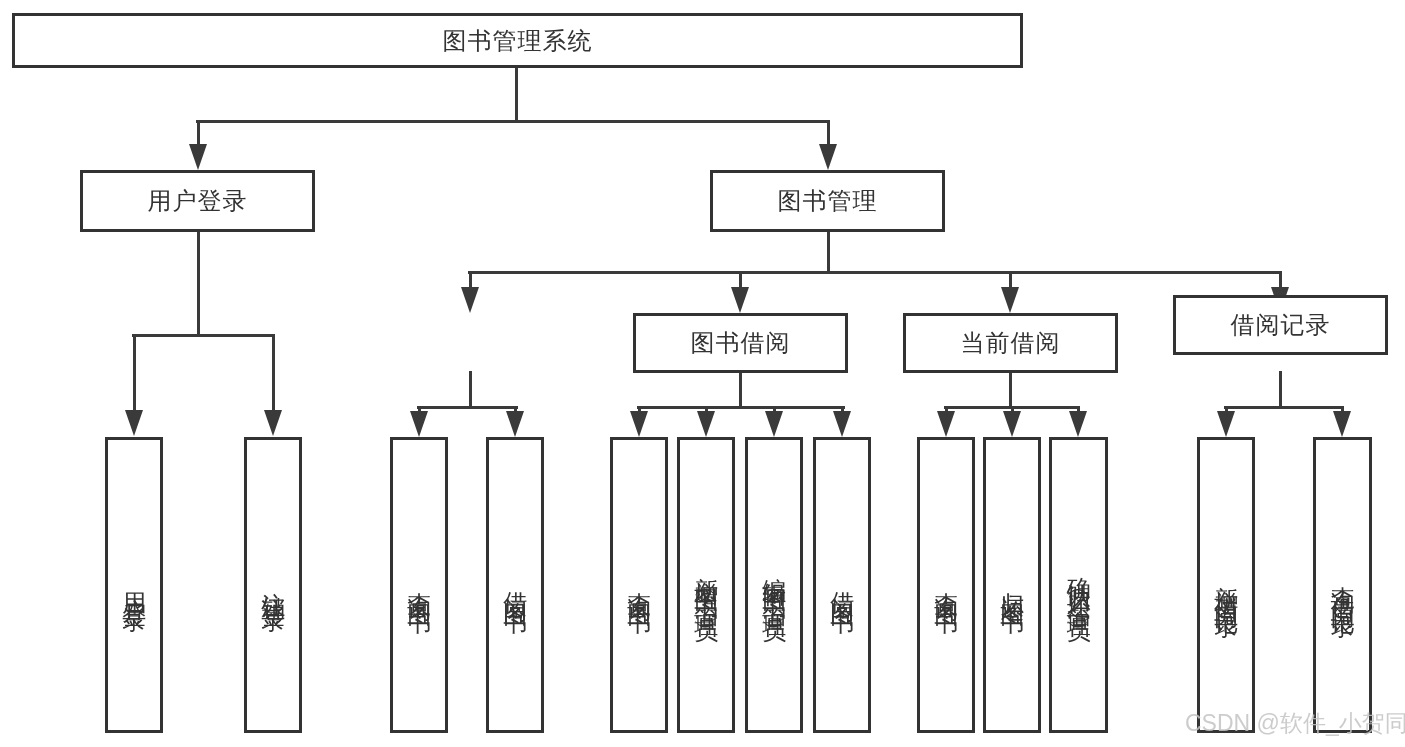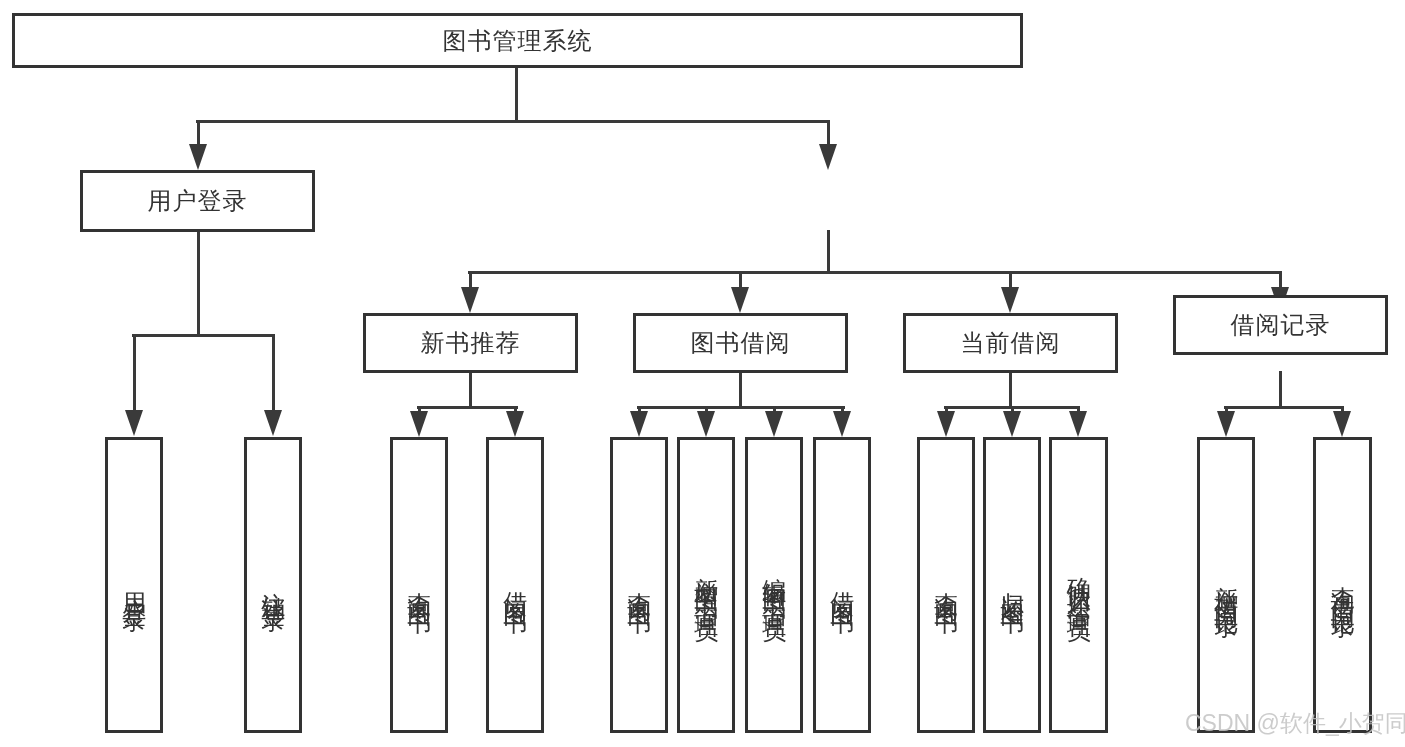--- a/index.html
+++ b/index.html
@@ -85,20 +85,23 @@
       </div>
     <div class="arrow" style="left:828px;top:122px;height:48px">
         <i class="stem"></i>
         <i class="head"></i>
       </div>
   </div>
 
   <div class="box" style="left:80px;top:170px;width:235px;height:62px">
     <span class="hlabel">用户登录</span>
   </div>
+  <div class="box" style="left:710px;top:170px;width:235px;height:62px">
+    <span class="hlabel">图书管理</span>
+  </div>
 
   <div>
     <div class="vline" style="left:198px;top:230px;height:106px"></div>
     <div class="hline" style="left:132px;top:334px;width:143px"></div>
     <div class="arrow" style="left:134px;top:336px;height:100px">
         <i class="stem"></i>
         <i class="head"></i>
       </div>
     <div class="arrow" style="left:273px;top:336px;height:100px">
         <i class="stem"></i>
@@ -120,23 +123,20 @@
     <div class="arrow" style="left:1010px;top:273px;height:40px">
         <i class="stem"></i>
         <i class="head"></i>
       </div>
     <div class="arrow" style="left:1280px;top:273px;height:40px">
         <i class="stem"></i>
         <i class="head"></i>
       </div>
   </div>
 
-  <div class="box" style="left:363px;top:313px;width:215px;height:60px">
-    <span class="hlabel">新书推荐</span>
-  </div>
   <div class="box" style="left:633px;top:313px;width:215px;height:60px">
     <span class="hlabel">图书借阅</span>
   </div>
   <div class="box" style="left:903px;top:313px;width:215px;height:60px">
     <span class="hlabel">当前借阅</span>
   </div>
   <div class="box" style="left:1173px;top:295px;width:215px;height:60px">
     <span class="hlabel">借阅记录</span>
   </div>
 

